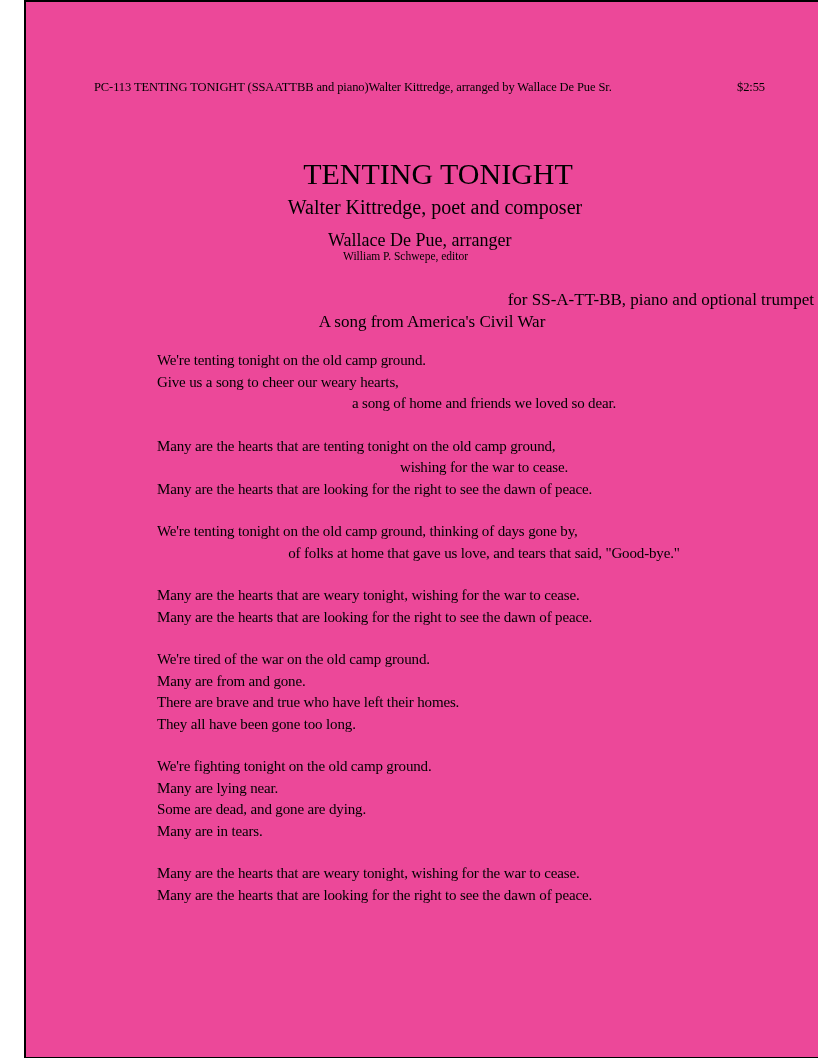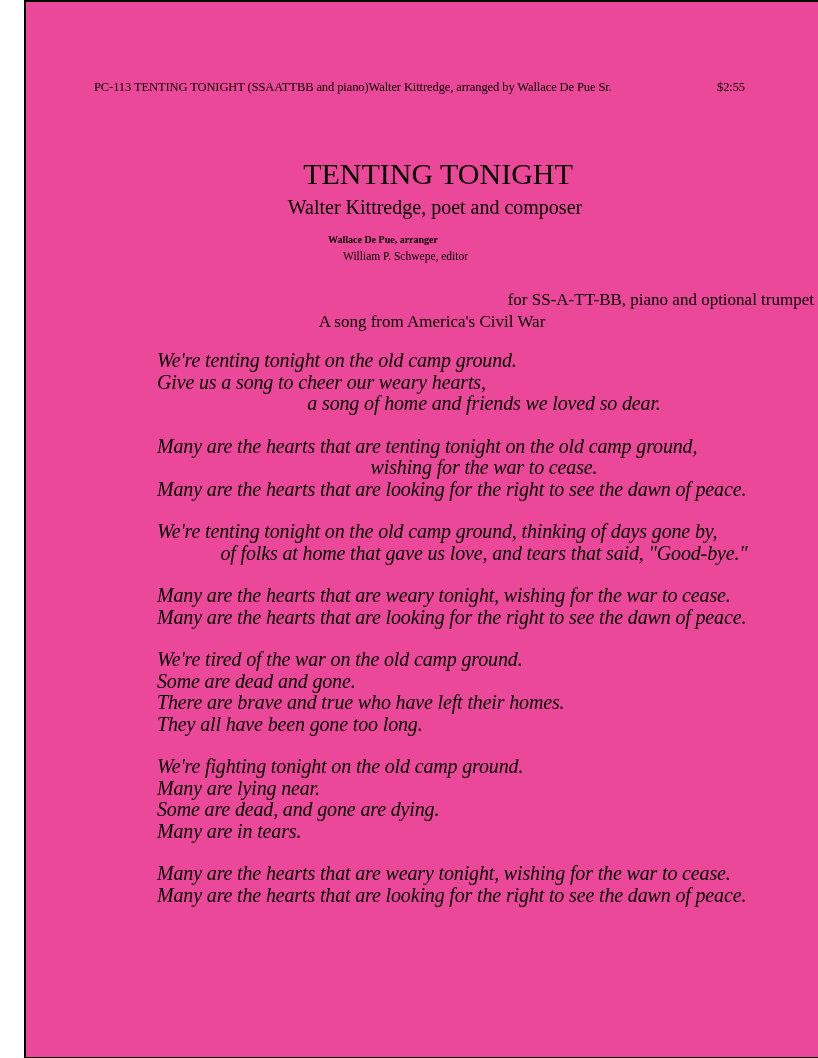--- a/index.html
+++ b/index.html
@@ -35,21 +35,21 @@
       left: 68px;
       top: 77px;
       width: 690px;
       font-size: 12.5px;
       line-height: 16px;
       white-space: nowrap;
       letter-spacing: -0.1px;
     }
     .catalog-line .price {
       position: absolute;
-      left: 623px;
+      left: 643px;
       top: 0;
     }
     .title {
       position: absolute;
       left: 0;
       width: 818px;
       top: 155px;
       text-align: center;
       font-size: 30px;
       line-height: 34px;
@@ -64,23 +64,23 @@
       top: 193px;
       text-align: center;
       font-size: 20px;
       line-height: 24px;
       white-space: nowrap;
     }
     .arranger {
       position: absolute;
       left: 302px;
       top: 229px;
-      font-size: 10px;
+      font-size: 18px;
       line-height: 18px;
-      font-weight: bold;
+      font-weight: normal;
       white-space: nowrap;
     }
     .editor {
       position: absolute;
       left: 317px;
       top: 247px;
       font-size: 11.5px;
       line-height: 15px;
       white-space: nowrap;
     }
@@ -102,22 +102,21 @@
       text-align: center;
       font-size: 17px;
       line-height: 21px;
       white-space: nowrap;
     }
     .lyrics {
       position: absolute;
       left: 131px;
       top: 348px;
       width: 640px;
-      font-size: 20px;
-      font-style: italic;
+      font-size: 15px;
     }
     .stanza {
       margin: 0 0 21px 0;
     }
     .line {
       display: block;
       height: 21.5px;
       line-height: 21.5px;
       white-space: nowrap;
       letter-spacing: -0.15px;
@@ -158,21 +157,21 @@
     <div class="stanza">
       <span class="line">We're tenting tonight on the old camp ground, thinking of days gone by,</span>
       <span class="line indent">of folks at home that gave us love, and tears that said, "Good-bye."</span>
     </div>
     <div class="stanza">
       <span class="line">Many are the hearts that are weary tonight, wishing for the war to cease.</span>
       <span class="line">Many are the hearts that are looking for the right to see the dawn of peace.</span>
     </div>
     <div class="stanza">
       <span class="line">We're tired of the war on the old camp ground.</span>
-      <span class="line">Some are dead and gone.</span>
+      <span class="line">Many are from and gone.</span>
       <span class="line">There are brave and true who have left their homes.</span>
       <span class="line">They all have been gone too long.</span>
     </div>
     <div class="stanza">
       <span class="line">We're fighting tonight on the old camp ground.</span>
       <span class="line">Many are lying near.</span>
       <span class="line">Some are dead, and gone are dying.</span>
       <span class="line">Many are in tears.</span>
     </div>
     <div class="stanza">

